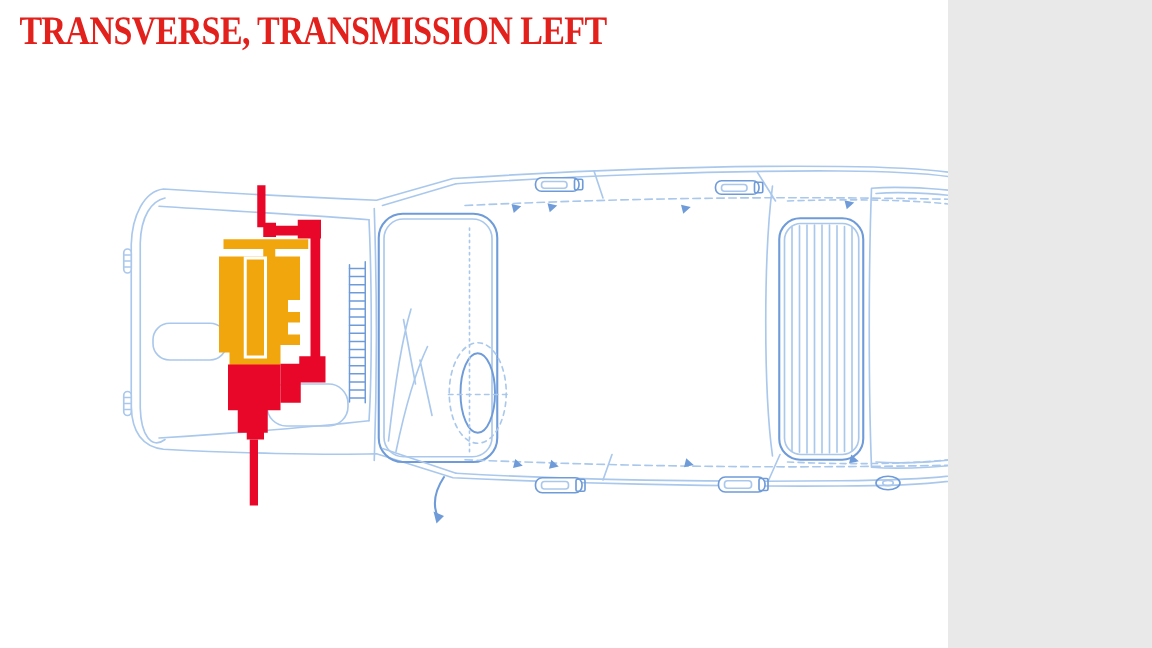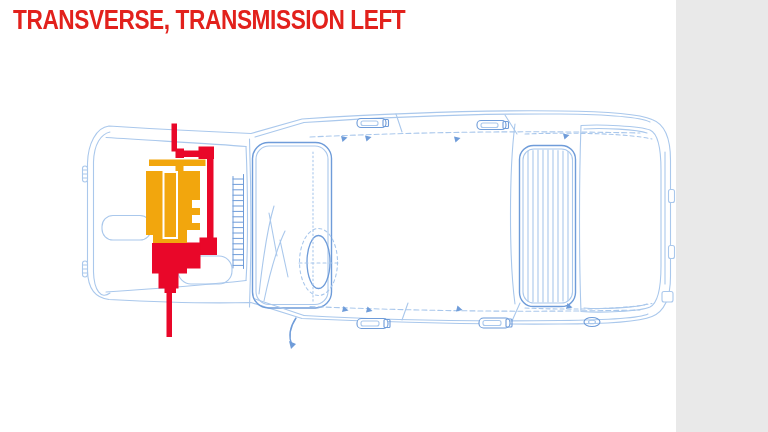--- a/index.html
+++ b/index.html
@@ -1,17 +1,17 @@
 <!DOCTYPE html>
 <html style="--title-red: #e2211c; --engine: #f2a60d; --transmission: #e90729; --blueprint-light: #aac8ec; --blueprint-medium: #6f9cd9; --blueprint-xlight: #cfdff4; --background: #ffffff;"><head>
 <meta charset="utf-8">
 <style>
   html,body{margin:0;padding:0;background:#e9e9e9;}
   .canvas{position:relative;width:632px;height:432px;background:var(--background,#fff);overflow:hidden;
-          font-family:Liberation Sans, sans-serif;padding-left:44px;}
+          font-family:Liberation Serif, serif;}
   .title{position:absolute;left:13px;top:5px;font-size:27px;font-weight:700;
          color:var(--title-red,#e2211c);letter-spacing:-0.5px;white-space:nowrap;
          transform:scaleX(0.84);transform-origin:0 0;}
   svg{position:absolute;left:0;top:0;}
   .bp-l{stroke:var(--blueprint-light,#aac8ec);fill:none;stroke-width:1.1;stroke-linecap:round;stroke-linejoin:round;}
   .bp-m{stroke:var(--blueprint-medium,#6f9cd9);fill:none;stroke-width:1.3;stroke-linecap:round;stroke-linejoin:round;}
   .bp-fill{fill:var(--blueprint-medium,#6f9cd9);stroke:none;}
   .wfill{fill:#fff;}
   .dash53{stroke-dasharray:5 3;}
   .dash43{stroke-dasharray:4 3;}

